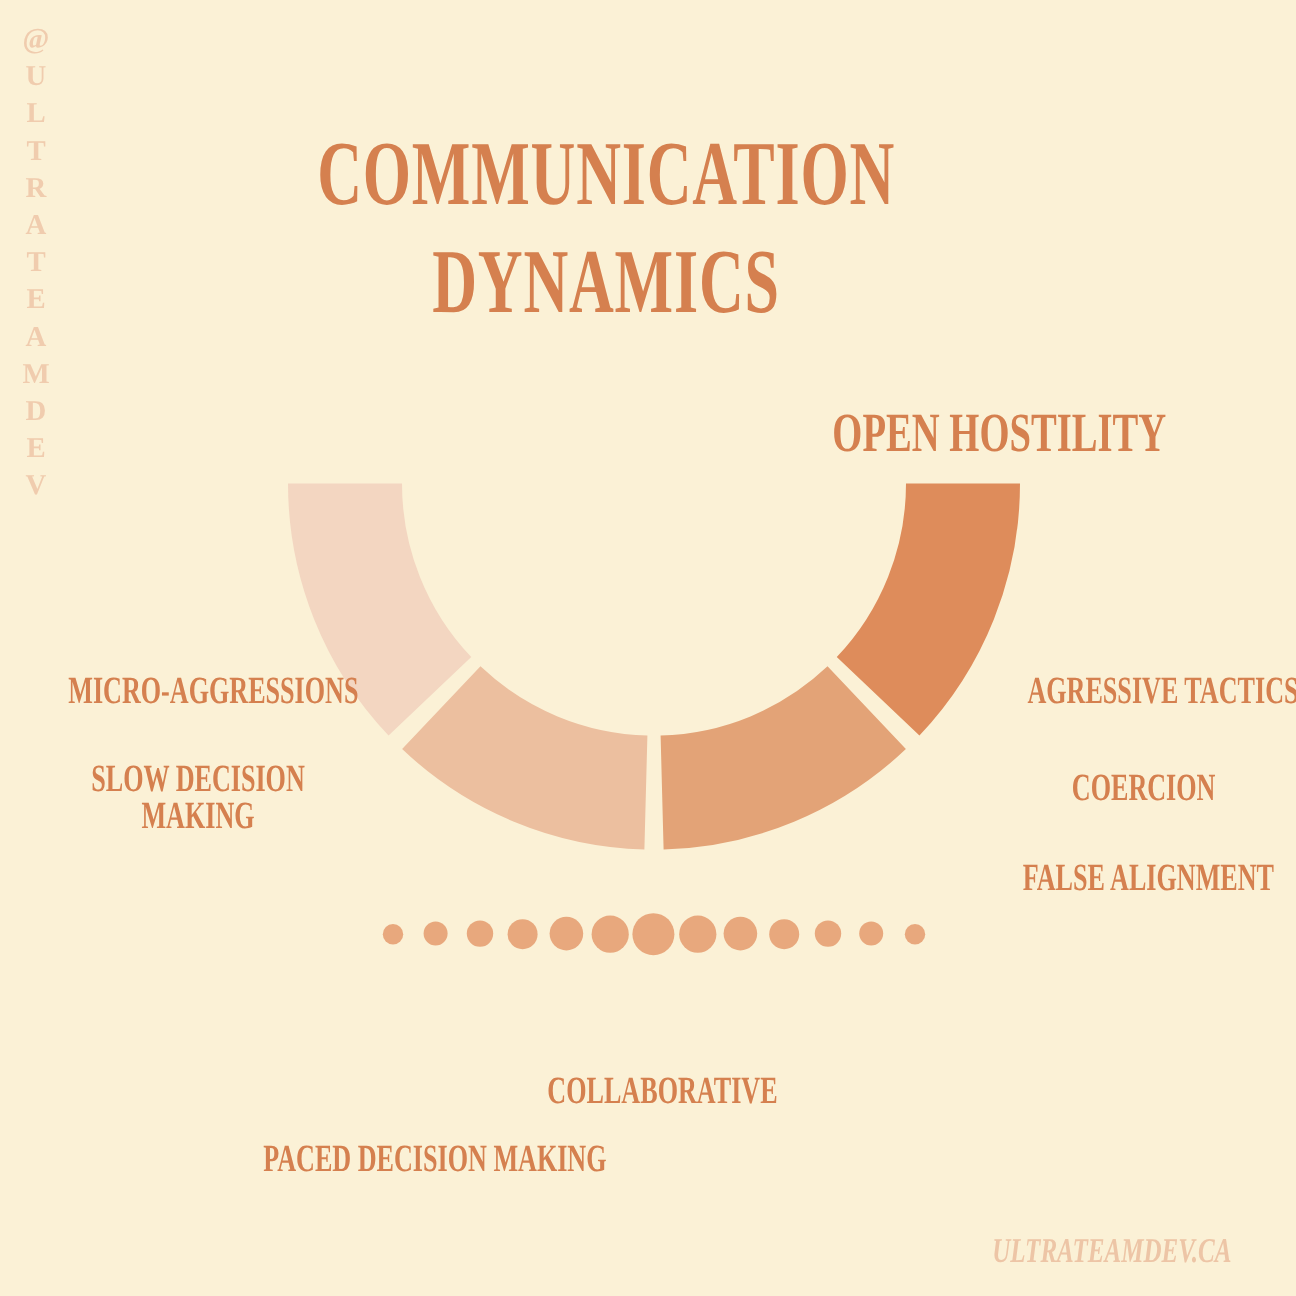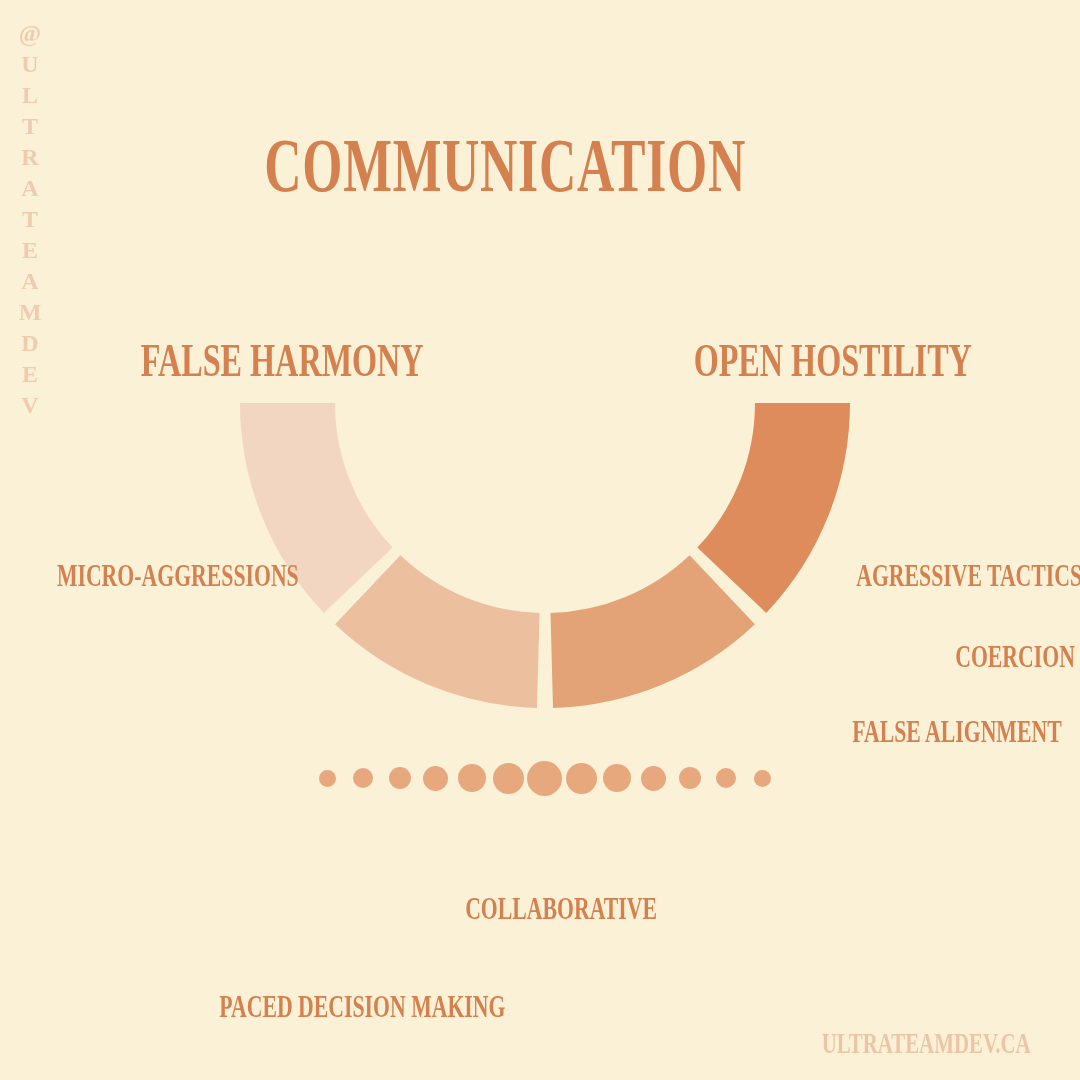--- a/index.html
+++ b/index.html
@@ -16,60 +16,61 @@
   .ctr{text-align:center;}
   .sx68,.sx70,.sx72{display:inline-block;transform:scaleX(.68);transform-origin:50% 50%;white-space:nowrap;}
   .sx70{transform:scaleX(.70);}
   .sx72{transform:scaleX(.72);}
   .watermark{
     top:20px;left:16px;
     writing-mode:vertical-rl;text-orientation:upright;
     font-size:24px;letter-spacing:5px;
     color:#F0CCAE;
   }
-  .title{top:100px;left:25px;width:960px;line-height:90px;font-size:76px;letter-spacing:1px;margin-top:20px;}
+  .title{top:100px;left:25px;width:960px;line-height:90px;font-size:76px;letter-spacing:1px;}
   .heading{top:336px;font-size:46px;line-height:50px;}
   .heading-left{left:32px;width:500px;}
   .heading-right{left:583px;width:500px;}
-  .label{font-size:32px;line-height:31px;text-align:right;}
+  .label{font-size:32px;line-height:31px;}
   .lbl-left{left:0;width:285px;}
   .lbl-right{left:803px;width:300px;}
   .wrap2{white-space:normal;width:330px;}
   .oc-heading{top:806px;left:245px;width:600px;font-size:52px;line-height:56px;}
-  .footer{top:1026px;left:776px;width:300px;font-size:29px;line-height:34px;color:#EDC5A6;}
+  .footer{top:1026px;left:776px;width:300px;font-size:29px;line-height:34px;color:#EDC5A6;font-style:italic;}
   #gauge-svg{position:absolute;top:0;left:0;}
   .dot{position:absolute;border-radius:50%;}
 </style>
 </head>
 <body>
 
 <div class="canvas">
 
   <div class="abs watermark">@ULTRATEAMDEV</div>
 
   <div class="abs title ctr">
     <div><span class="sx68">COMMUNICATION</span></div>
+    <div><span class="sx68">DYNAMICS</span></div>
   </div>
 
-  <div class="abs heading heading-left ctr">
-    <span class="sx70">FALSE HARMONY</span>
-  </div>
   <div class="abs heading heading-right ctr">
     <span class="sx70">OPEN HOSTILITY</span>
   </div>
 
   <svg id="gauge-svg" width="1080" height="1080" viewBox="0 0 1080 1080">
       <path d="M 240.0 403.0 A 305 305 0 0 0 323.8 612.9 L 392.7 547.6 A 210 210 0 0 1 335.0 403.0 Z" fill="#F3D6C1"></path>
       <path d="M 335.1 624.2 A 305 305 0 0 0 537.0 707.9 L 539.5 612.9 A 210 210 0 0 1 400.4 555.3 Z" fill="#ECBF9F"></path>
       <path d="M 553.0 707.9 A 305 305 0 0 0 754.9 624.2 L 689.6 555.3 A 210 210 0 0 1 550.5 612.9 Z" fill="#E3A377"></path>
       <path d="M 766.2 612.9 A 305 305 0 0 0 850.0 403.0 L 755.0 403.0 A 210 210 0 0 1 697.3 547.6 Z" fill="#DE8C5B"></path>
     </svg>
 
   <div class="abs label lbl-left ctr" style="top:560px">
     <span class="sx68">MICRO-AGGRESSIONS</span>
+  </div>
+  <div class="abs label lbl-left ctr" style="top:633px">
+    <span class="sx68 wrap2">SLOW DECISION MAKING</span>
   </div>
 
   <div class="abs label lbl-right ctr" style="top:560px">
     <span class="sx68">AGRESSIVE TACTICS</span>
   </div>
   <div class="abs label lbl-right ctr" style="top:641px">
     <span class="sx68">COERCION</span>
   </div>
   <div class="abs label lbl-right ctr" style="top:716px">
     <span class="sx68">FALSE ALIGNMENT</span>
@@ -88,21 +89,21 @@
       <span class="dot" style="width: 25px; height: 25px; left: 641.2px; top: 765.5px; background: rgb(232, 168, 125);"></span>
       <span class="dot" style="width: 22px; height: 22px; left: 679px; top: 767px; background: rgb(232, 168, 125);"></span>
       <span class="dot" style="width: 20px; height: 20px; left: 716.3px; top: 768px; background: rgb(232, 168, 125);"></span>
       <span class="dot" style="width: 17px; height: 17px; left: 754.1px; top: 769.5px; background: rgb(232, 168, 125);"></span>
     </div>
 
 
   <div class="abs label ctr" style="top:893px;left:402px;width:300px">
     <span class="sx68">COLLABORATIVE</span>
   </div>
-  <div class="abs label ctr" style="top:991px;left:152px;width:300px">
+  <div class="abs label ctr" style="top:950px;left:152px;width:300px">
     <span class="sx68">PACED DECISION MAKING</span>
   </div>
 
   <div class="abs footer ctr">
     <span class="sx72">ULTRATEAMDEV.CA</span>
   </div>
 
 </div>
 
 </body></html>

